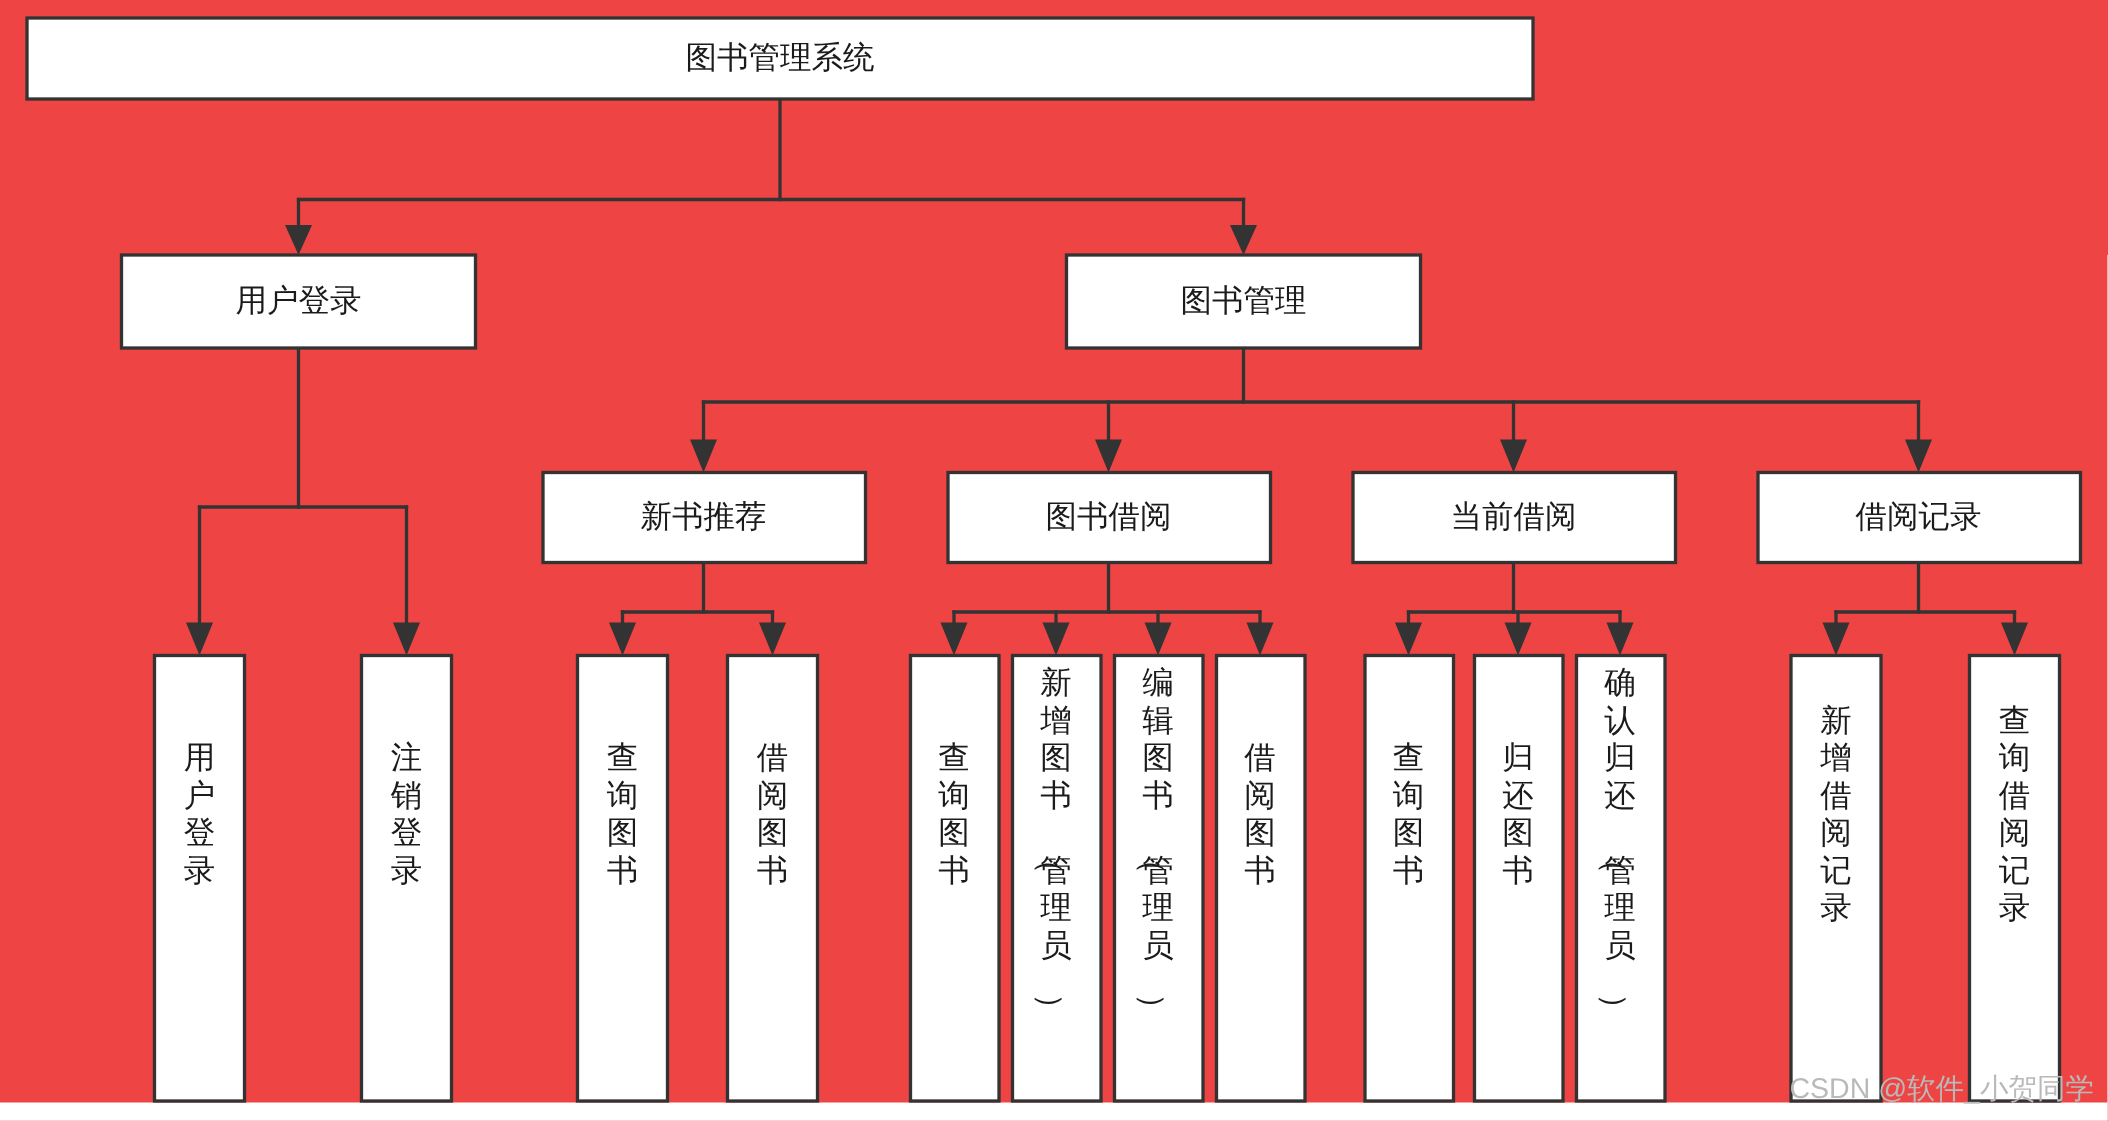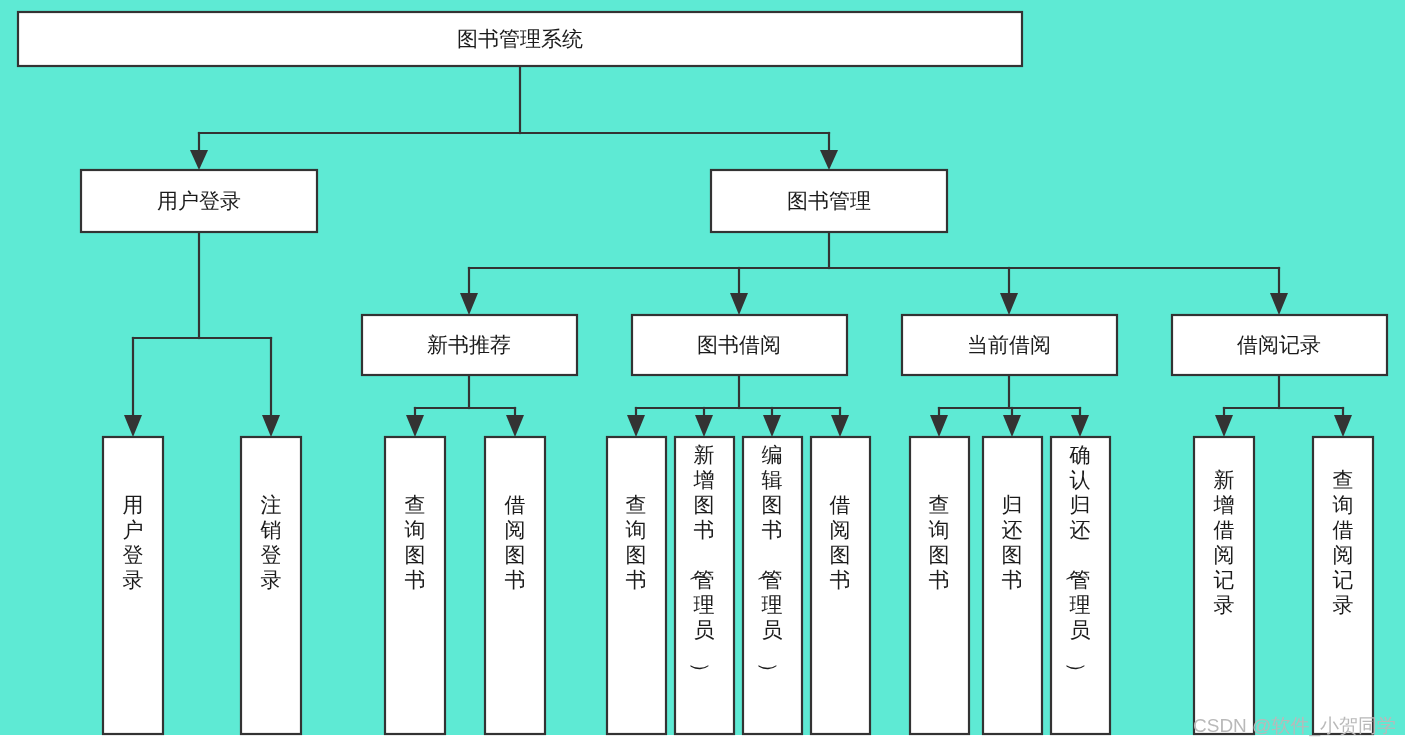--- a/index.html
+++ b/index.html
@@ -10,21 +10,21 @@
   body {
     width: 1405px;
     height: 747px;
     font-family: "Liberation Sans", "DejaVu Sans", sans-serif;
     overflow: hidden;
   }
   #diagram-root {
     position: relative;
     width: 1405px;
     height: 735px;
-    background: #5eead4;
+    background: #ef4444;
   }
   svg#flow-svg {
     position: absolute;
     left: 0;
     top: 0;
     width: 1405px;
     height: 747px;
     display: block;
   }
   .node-box {

